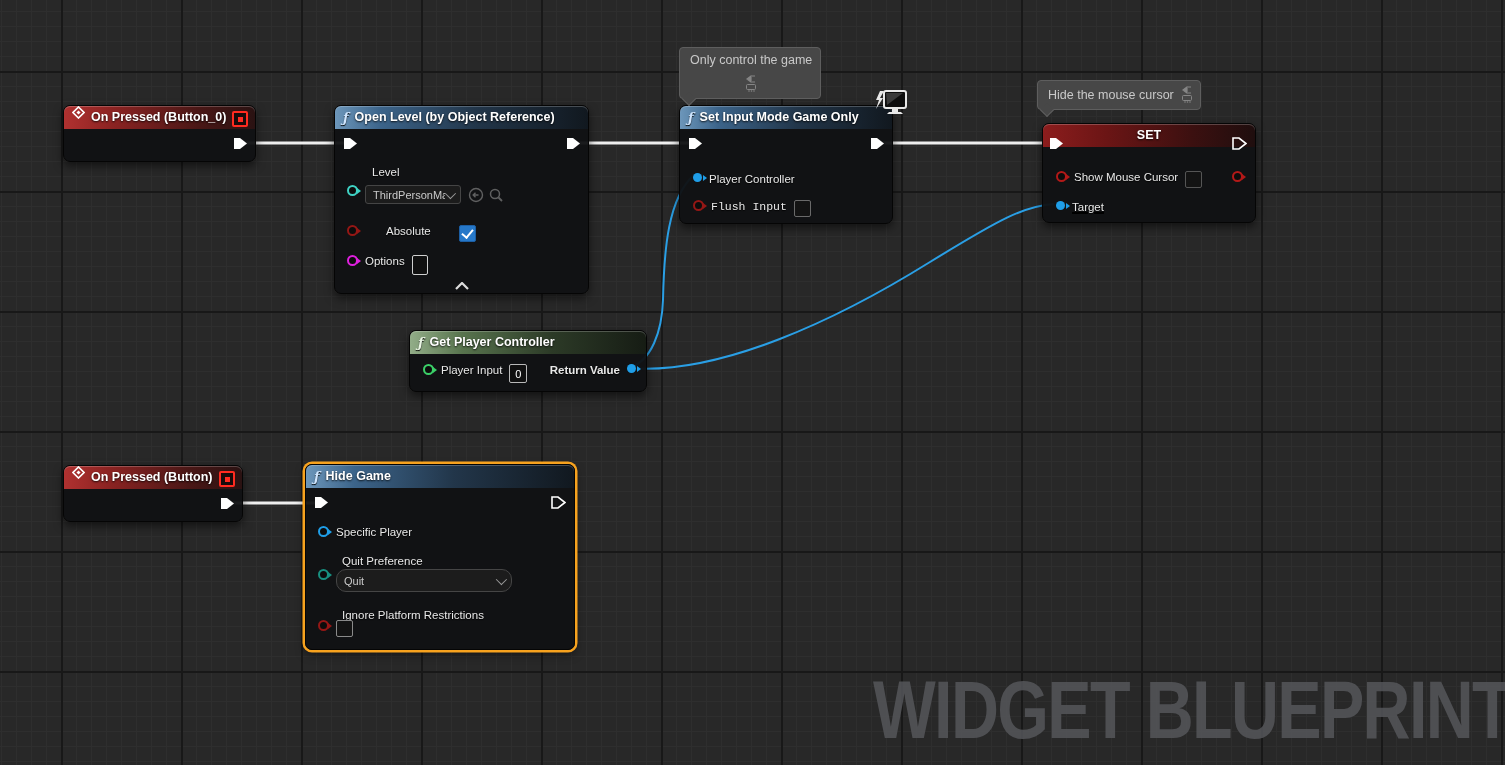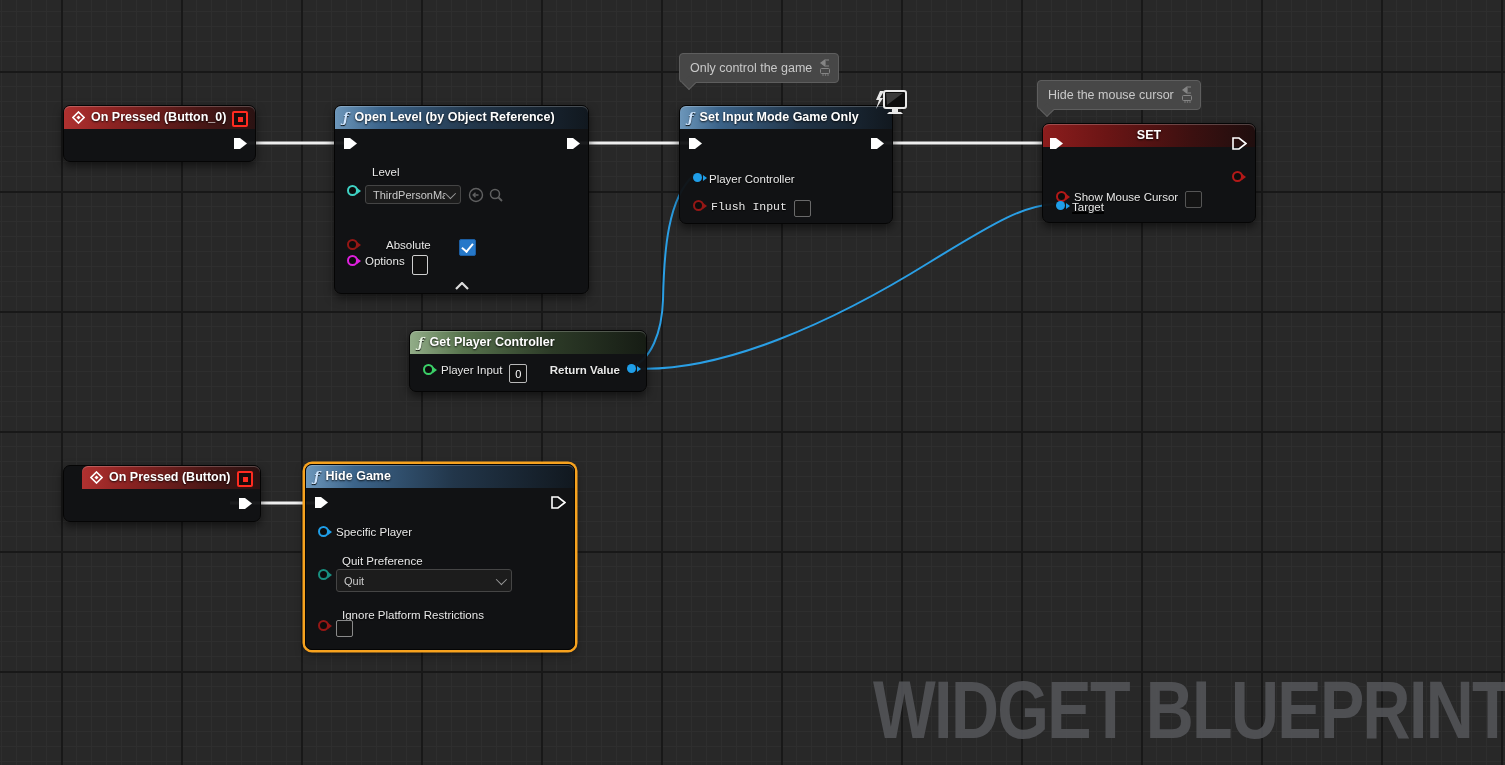--- a/index.html
+++ b/index.html
@@ -26,21 +26,21 @@
     position:absolute;z-index:2;background:rgba(17,18,20,.96);
     border:1px solid #050505;border-radius:7px;
     box-shadow:0 4px 10px rgba(0,0,0,.55);
   }
   .node.selected{box-shadow:0 0 0 2.5px var(--selection,#f7a21e),0 4px 10px rgba(0,0,0,.55);}
   .header{
     position:relative;height:23px;line-height:23px;padding:0 8px;
     border-radius:6px 6px 0 0;color:#fff;font-size:12.5px;font-weight:bold;
     text-shadow:0 1px 2px rgba(0,0,0,.85);white-space:nowrap;
     box-shadow:inset 0 1px 0 rgba(255,255,255,.22);
-    display:flex;align-items:center;gap:6px;
+    display:flex;gap:6px;
   }
   .hdr-blue{background:linear-gradient(90deg,#6c96ba 0%,#3c648a 18%,#22364a 55%,#11181f 100%);}
   .hdr-red{background:linear-gradient(90deg,#b03130 0%,#8c2322 25%,#4a1716 70%,#2a1212 100%);}
   .hdr-green{background:linear-gradient(90deg,#92ad88 0%,#58744e 22%,#2c3a27 60%,#161c14 100%);}
   .hdr-maroon{background:linear-gradient(90deg,#8c1d1d 0%,#6b1515 30%,#3c1010 70%,#1f0e0e 100%);justify-content:center;}
   .ficon{font-style:italic;font-family:"DejaVu Serif",serif;font-weight:bold;font-size:13px;color:#cfe6ff;text-shadow:0 1px 1px #000;}
   .hdr-green .ficon{color:#eaf6e4;}
   .row{position:absolute;display:flex;gap:7px;}
   .lbl{font-size:11.5px;color:#e8e8e8;text-shadow:0 1px 1px #000;white-space:nowrap;}
   .pin{position:relative;width:9px;height:9px;border-radius:50%;flex:0 0 auto;}
@@ -95,21 +95,21 @@
       <path d="M577 143 L692 143" style="stroke:var(--exec-wire,#efefef)" stroke-width="3"></path>
       <path d="M880 143 L1052 143" style="stroke:var(--exec-wire,#efefef)" stroke-width="3"></path>
       <path d="M230 503 L317 503" style="stroke:var(--exec-wire,#efefef)" stroke-width="3"></path>
     </g>
     <g fill="none">
       <path d="M628 368 C652 362 662 330 663 300 C664 250 668 198 694 175" style="stroke:var(--data-wire,#2a9fe5)" stroke-width="2"></path>
       <path d="M628 368 C720 376 840 318 930 262 C1000 219 1024 206 1054 204" style="stroke:var(--data-wire,#2a9fe5)" stroke-width="2"></path>
     </g>
   </svg>
 
-  <div class="bubble" style="left:679px;top:53px;">
+  <div class="bubble" style="left:679px;top:47px;flex-direction:column;">
     <span>Only control the game</span>
     <span class="icons">
       <svg width="10" height="8" viewBox="0 0 10 8">
           <path d="M1 4 L5 1 L5 7 Z M6 1 L9 1 M6 7 L9 7" stroke="#9a9a9a" stroke-width="1.2" fill="#9a9a9a"></path>
         </svg>
       <svg width="10" height="8" viewBox="0 0 10 8">
           <rect x="0.5" y="0.5" width="9" height="5" rx="1" fill="none" stroke="#9a9a9a"></rect>
           <circle cx="3" cy="7" r="0.8" fill="#9a9a9a"></circle>
           <circle cx="5.5" cy="7" r="0.8" fill="#9a9a9a"></circle>
           <circle cx="8" cy="7" r="0.8" fill="#9a9a9a"></circle>
@@ -182,21 +182,21 @@
         <svg width="16" height="16" viewBox="0 0 16 16">
             <circle cx="8" cy="8" r="6.5" fill="none" stroke="#8a8a8a" stroke-width="1.4"></circle>
             <path d="M10.5 8 H5.5 M7.5 5.8 L5.2 8 L7.5 10.2" stroke="#8a8a8a" stroke-width="1.4" fill="none"></path>
           </svg>
         <svg width="16" height="16" viewBox="0 0 16 16">
             <circle cx="7" cy="7" r="4.5" fill="none" stroke="#8a8a8a" stroke-width="1.5"></circle>
             <path d="M10.5 10.5 L14 14" stroke="#8a8a8a" stroke-width="1.8"></path>
           </svg>
       </span>
     </div>
-    <div class="row" style="left:12px;top:133px;gap:28px;">
+    <div class="row" style="left:12px;top:119px;gap:28px;">
       <span class="pin ring p-red"></span>
       <span class="lbl">Absolute</span>
       <span class="chk checked"></span>
     </div>
     <div class="row" style="left:12px;top:149px;">
       <span class="pin ring p-mag"></span>
       <span class="lbl">Options</span>
       <span class="txtbox" style="width:14px;height:18px;border-color:#cfcfcf;"></span>
     </div>
     <svg class="collapse-chev" width="16" height="8" viewBox="0 0 16 8">
@@ -237,21 +237,21 @@
     <div class="row" style="left:6px;top:13px;">
       <svg class="exec" width="15" height="13" viewBox="0 0 15 13">
           <path d="M1 1 h6 l7 5.5 -7 5.5 h-6 z" fill="#fff"></path>
         </svg>
     </div>
     <div class="row" style="right:8px;left:auto;top:13px;">
       <svg class="exec" width="15" height="13" viewBox="0 0 15 13">
           <path d="M1 1 h6 l7 5.5 -7 5.5 h-6 z" fill="none" stroke="#fff" stroke-width="1.6"></path>
         </svg>
     </div>
-    <div class="row" style="left:13px;top:47px;margin-top:20px;">
+    <div class="row" style="left:13px;top:47px;">
       <span class="pin ring p-red2"></span>
       <span class="lbl">Show Mouse Cursor</span>
       <span class="chk" style="border-color:#555;"></span>
     </div>
     <div class="row" style="right:12px;left:auto;top:47px;">
       <span class="pin ring p-red2"></span>
     </div>
     <div class="row" style="left:13px;top:77px;text-decoration:underline;">
       <span class="pin fill p-blue"></span>
       <span class="lbl">Target</span>
@@ -267,21 +267,21 @@
       <span class="pin ring p-int"></span>
       <span class="lbl">Player Input</span>
       <span class="txtbox" style="width:16px;height:17px;font-size:11px;display:flex;align-items:center;justify-content:center;">0</span>
     </div>
     <div class="row" style="right:10px;left:auto;top:33px;">
       <span class="lbl" style="font-weight:bold;">Return Value</span>
       <span class="pin fill p-blue"></span>
     </div>
   </div>
 
-  <div class="node" style="left:63px;top:465px;width:178px;height:55px;padding-left:18px;">
+  <div class="node" style="left:63px;top:465px;width:178px;height:55px;">
     <div class="header hdr-red">
       <svg width="13" height="13" viewBox="0 0 13 13">
           <path d="M6.5 1 L12 6.5 L6.5 12 L1 6.5 Z" fill="none" stroke="#fff" stroke-width="1.6"></path>
           <path d="M6.5 4.4 L8.6 6.5 L6.5 8.6 L4.4 6.5 Z" fill="#fff"></path>
         </svg>
       <span>On Pressed (Button)</span>
       <span class="delegate"></span>
     </div>
     <div class="row" style="right:7px;left:auto;top:31px;">
       <svg class="exec" width="15" height="13" viewBox="0 0 15 13">
@@ -305,21 +305,21 @@
           <path d="M1 1 h6 l7 5.5 -7 5.5 h-6 z" fill="none" stroke="#fff" stroke-width="1.6"></path>
         </svg>
     </div>
     <div class="row" style="left:12px;top:61px;">
       <span class="pin ring p-blue"></span>
       <span class="lbl">Specific Player</span>
     </div>
     <div class="lbl" style="position:absolute;left:36px;top:90px;">Quit Preference</div>
     <div class="row" style="left:12px;top:104px;">
       <span class="pin ring p-enum"></span>
-      <span class="dropdown" style="width:160px;height:21px;">
+      <span class="dropdown" style="width:160px;height:21px;border-radius:10px;">
         <span>Quit</span>
         <span class="chev"></span>
       </span>
     </div>
     <div class="lbl" style="position:absolute;left:36px;top:144px;">Ignore Platform Restrictions</div>
     <div class="row" style="left:12px;top:155px;">
       <span class="pin ring p-red"></span>
       <span class="chk" style="border-color:#8a8a8a;"></span>
     </div>
   </div>

